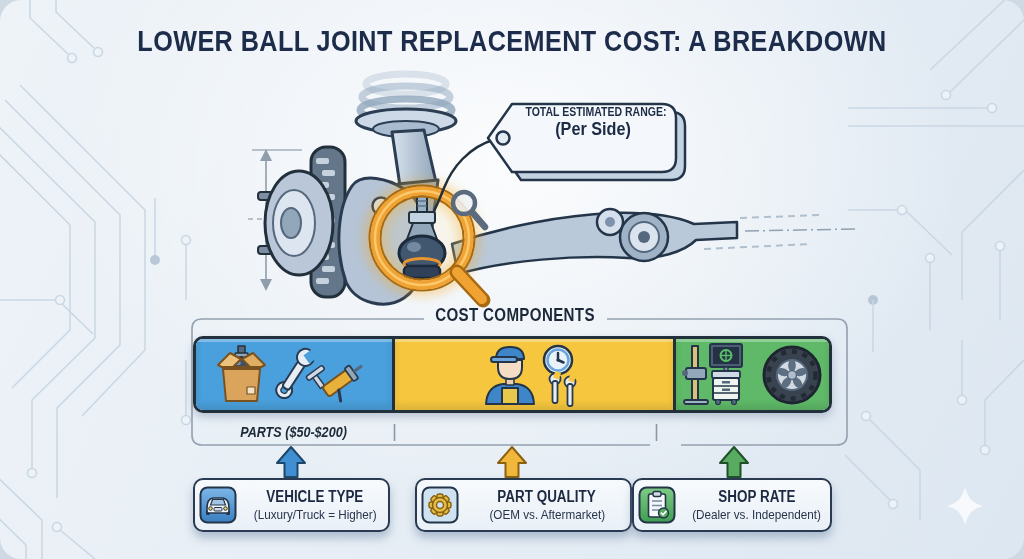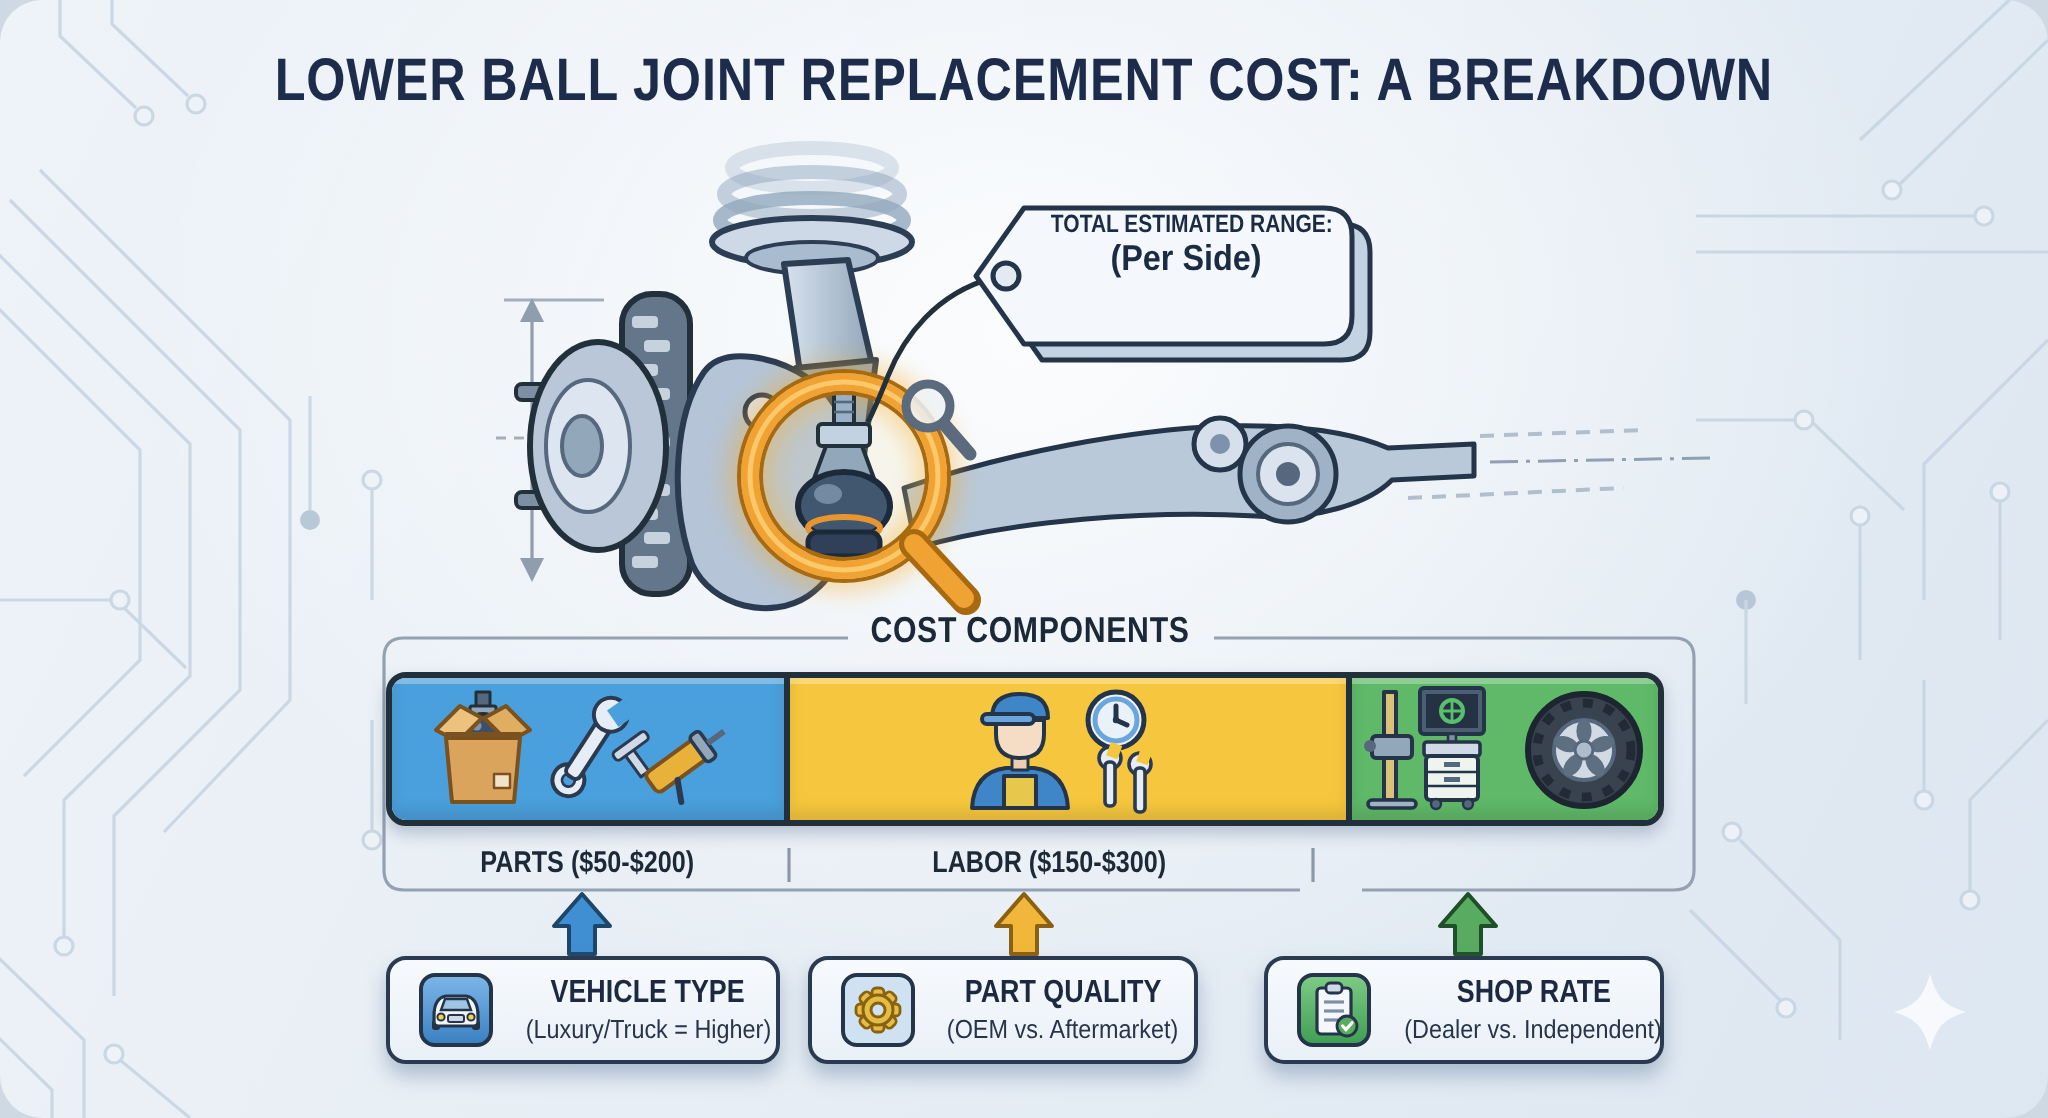--- a/index.html
+++ b/index.html
@@ -36,36 +36,36 @@
     box-shadow:0 4px 8px rgba(90,110,140,.35);
   }
   .seg{display:flex;align-items:center;justify-content:center;
     box-shadow:inset 0 3px 0 rgba(255,255,255,.30), inset 0 -5px 7px rgba(0,0,0,.10);}
   .seg-parts{width:198px;background:#4aa0dc;}
   .seg-labor{width:284px;background:#f6c73e;border-left:3px solid #22303c;box-sizing:border-box;}
   .seg-align{width:157px;background:#5fb968;border-left:3px solid #22303c;box-sizing:border-box;}
 
   .bar-label{top:421px;height:22px;line-height:22px;text-align:center;color:#1d2936;}
   .bar-label .cond{font-size:15px;font-weight:bold;}
-  .lbl-parts{left:193px;width:201px;}
+  .lbl-parts{left:193px;width:201px;font-style:italic;}
   .lbl-labor{left:394px;width:262px;}
   .lbl-align{left:656px;width:177px;}
   .lbl-align .cond{font-size:14.5px;transform:scaleX(.8);}
 
   .factor-box{
-    top:478px;height:54px;display:flex;align-items:center;gap:9px;padding:0 14px;
+    top:478px;height:54px;display:flex;align-items:center;gap:9px;padding:0 4px;
     background:linear-gradient(180deg,#f7fafd,#e9f0f7);
     border:2px solid #2a3a50;border-radius:10px;box-sizing:border-box;
     box-shadow:0 6px 10px rgba(125,148,175,.55);
   }
   .factor-text{flex:1;text-align:center;color:#1c2940;line-height:1.05;}
   .factor-title{font-size:16px;font-weight:bold;}
   .factor-sub{font-size:13px;color:#27344a;margin-top:2px;}
   .fb1{left:193px;width:197px;}
-  .fb2{left:404px;width:195px;}
+  .fb2{left:415px;width:217px;}
   .fb3{left:632px;width:200px;}
   .tile{flex:0 0 auto;}
 </style>
 </head>
 <body>
 
 <div class="stage">
 
   <svg class="vector-layer" width="1024" height="559" viewBox="0 0 1024 559">
     <defs>
@@ -366,23 +366,20 @@
           </g>
           <circle cx="30" cy="30" r="4.5" fill="#aebccc" stroke="#55687e" stroke-width="1.5"></circle>
         </g>
       </svg>
     </div>
   </div>
 
   <div class="txt-layer bar-label lbl-parts">
     <span class="cond">PARTS ($50-$200)</span>
   </div>
-  <div class="txt-layer bar-label lbl-labor">
-    <span class="cond">LABOR ($150-$300)</span>
-  </div>
 
   <div class="txt-layer factor-box fb1">
     <svg class="tile" width="38" height="38" viewBox="0 0 38 38">
       <defs>
           <linearGradient id="blueTile" x1="0" y1="0" x2="0" y2="1">
         <stop offset="0" stop-color="#7db7e8"></stop>
             <stop offset="1" stop-color="#3a7fc1"></stop>
           </linearGradient>
         </defs>
       <rect x="1.5" y="1.5" width="35" height="35" rx="7" fill="url(#blueTile)" stroke="#24354a" stroke-width="2"></rect>

